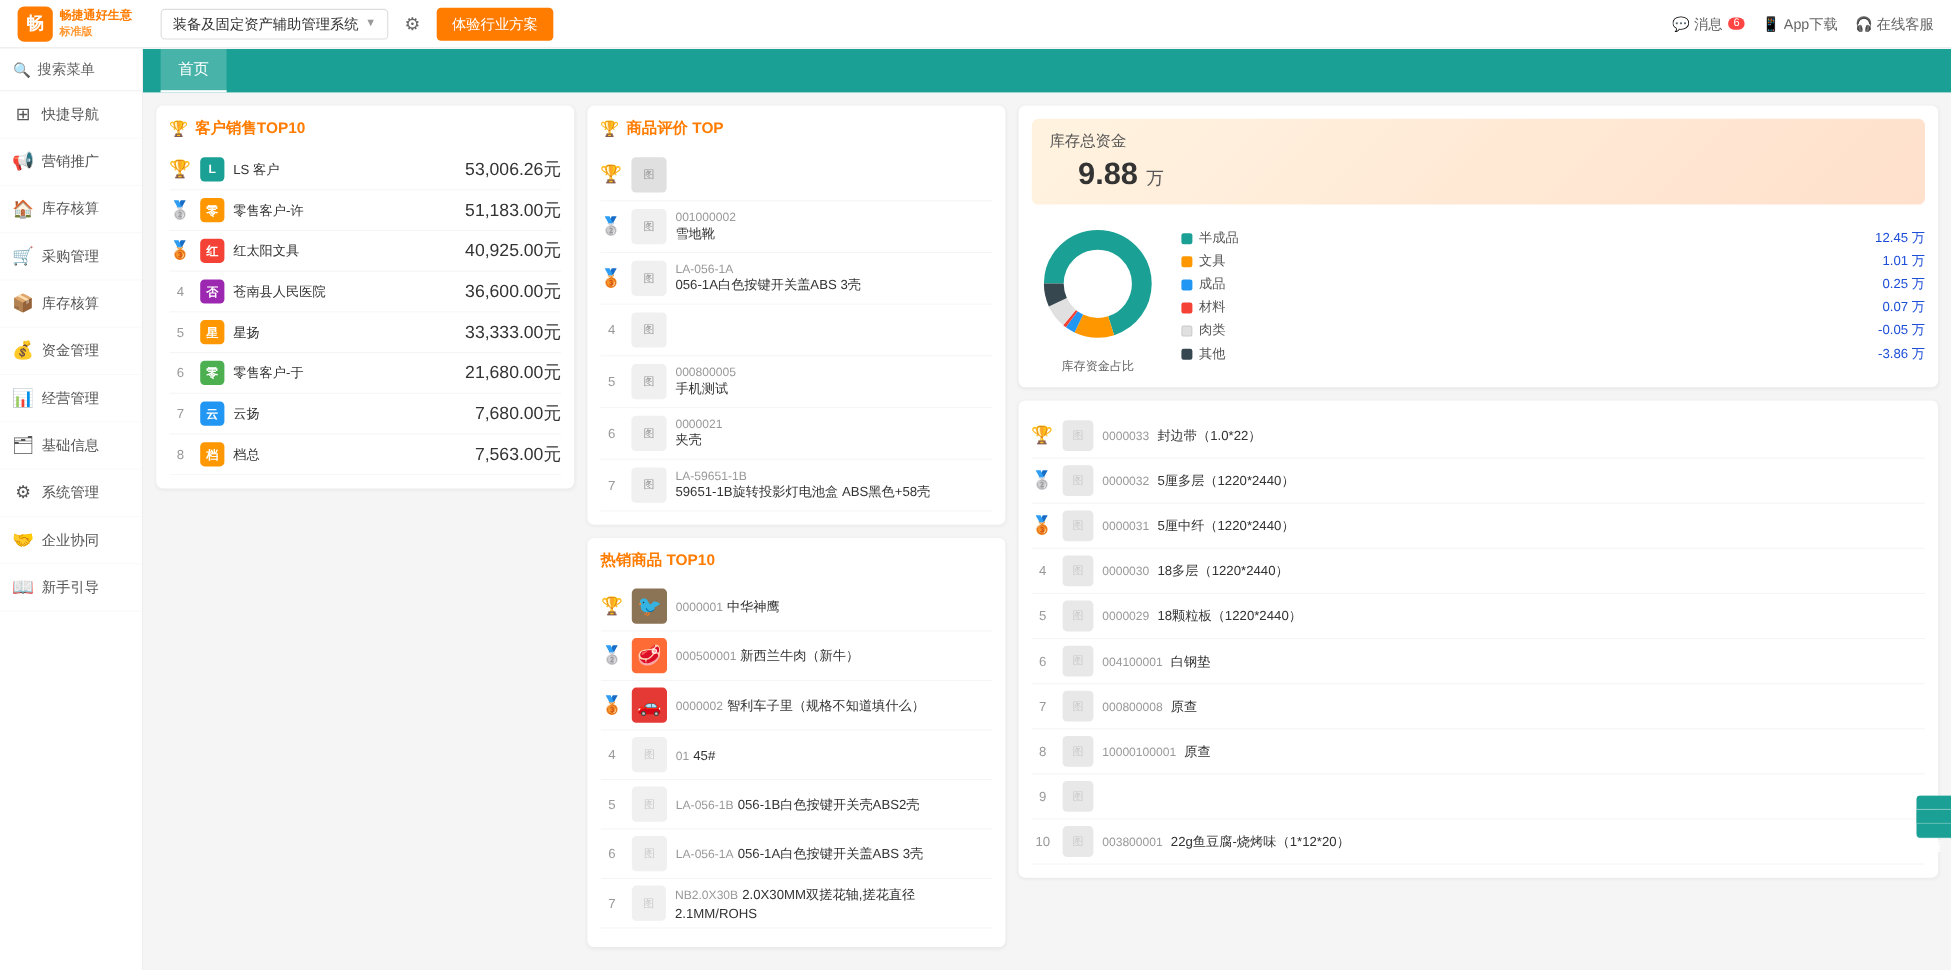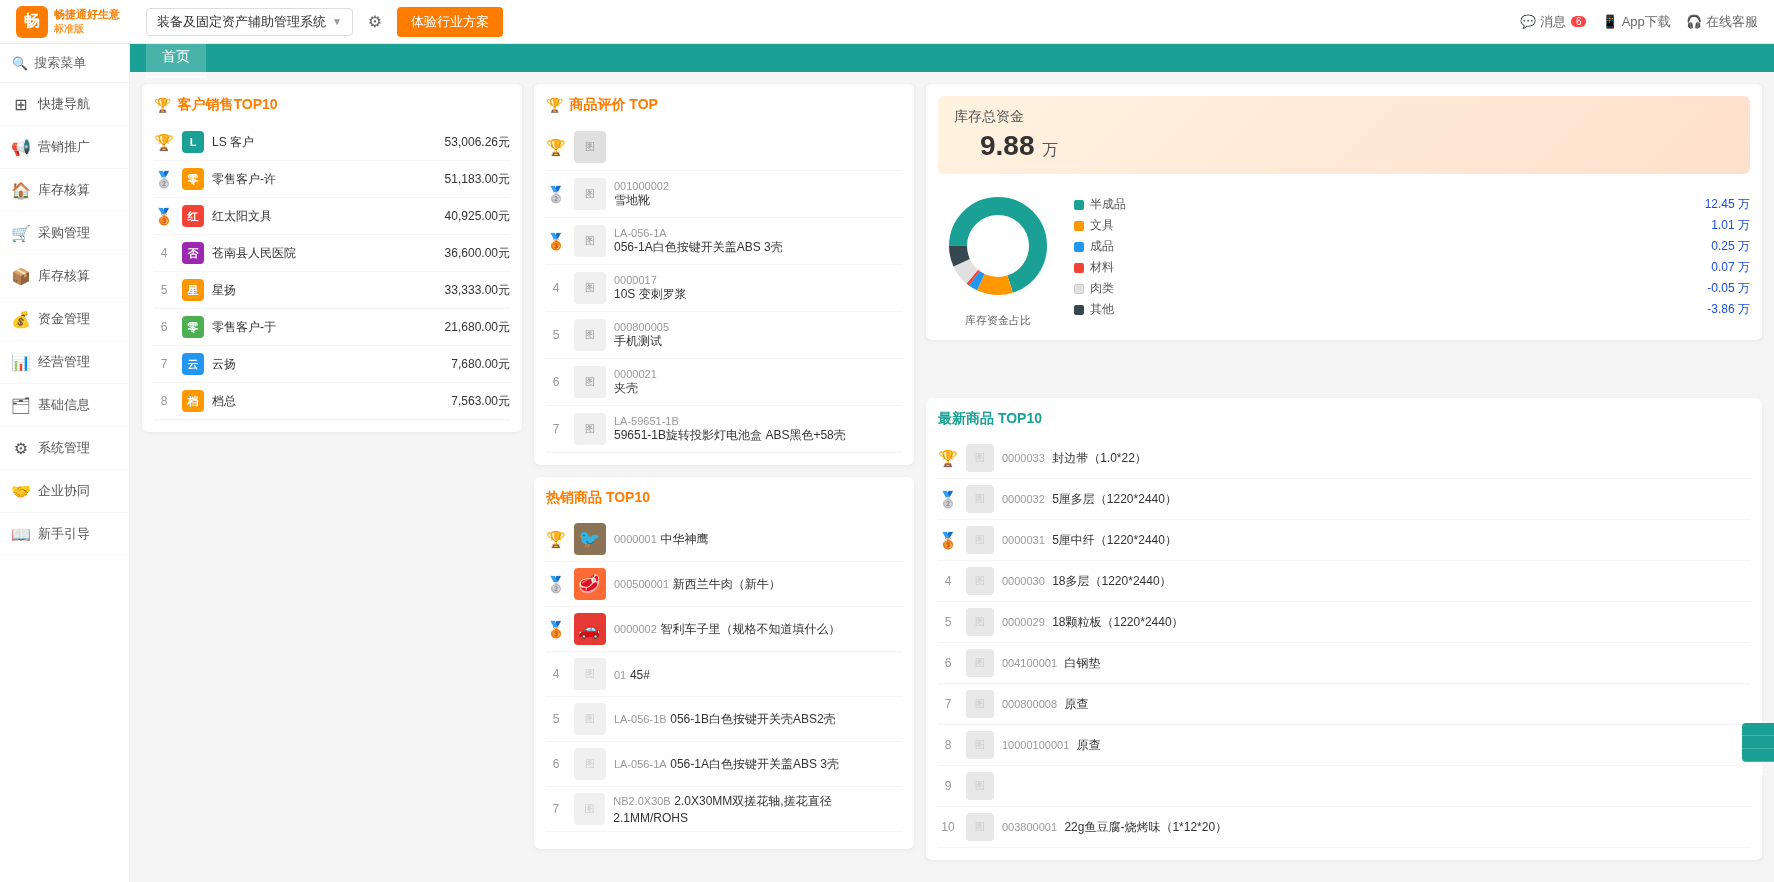--- a/index.html
+++ b/index.html
@@ -21,48 +21,48 @@
     .topbar-right .item { display: flex; align-items: center; gap: 3px; cursor: pointer; }
 
     
     .sidebar { width: 130px; background: #fff; position: fixed; left: 0; top: 44px; bottom: 0; z-index: 90; border-right: 1px solid #eee; overflow-y: auto; }
     .sidebar-search { display: flex; align-items: center; gap: 6px; padding: 10px 12px; color: #666; cursor: pointer; font-size: 13px; border-bottom: 1px solid #f0f0f0; }
     .sidebar-item { display: flex; align-items: center; gap: 8px; padding: 12px 12px; color: #555; cursor: pointer; font-size: 13px; border-bottom: 1px solid #f9f9f9; }
     .sidebar-item .si-icon { width: 18px; height: 18px; display: flex; align-items: center; justify-content: center; font-size: 16px; }
 
     
     .main { margin-left: 130px; margin-top: 44px; display: flex; flex-direction: column; }
-    .page-nav { background: #1aa094; padding: 0 16px; display: flex; align-items: center; height: 28px; }
+    .page-nav { background: #1aa094; padding: 0 16px; display: flex; align-items: center; height: 40px; }
     .page-nav .nav-item { color: white; font-size: 14px; padding: 0 16px; height: 40px; display: flex; align-items: center; cursor: pointer; }
     .page-nav .nav-item.active { background: rgba(255,255,255,0.2); border-bottom: 2px solid white; }
 
     .content-area { display: flex; gap: 0; padding: 12px; min-height: 800px; }
     
     
     .left-col { flex: 0 0 380px; display: flex; flex-direction: column; gap: 12px; }
     
     
     .mid-col { flex: 0 0 380px; margin-left: 12px; display: flex; flex-direction: column; gap: 12px; }
     
     
-    .right-col { flex: 1; margin-left: 12px; display: flex; flex-direction: column; gap: 12px; justify-content: space-between; }
+    .right-col { flex: 1; margin-left: 12px; display: flex; flex-direction: column; gap: 12px; }
 
     .card { background: white; border-radius: 6px; padding: 12px; box-shadow: 0 1px 4px rgba(0,0,0,0.06); }
     .card-title { font-size: 14px; font-weight: bold; color: #333; margin-bottom: 10px; display: flex; align-items: center; gap: 6px; }
     .card-title .orange { color: #ff7c00; }
     .card-title .teal { color: #1aa094; }
 
     
     .rank-list { list-style: none; }
     .rank-item { display: flex; align-items: center; padding: 7px 0; border-bottom: 1px solid #f5f5f5; gap: 8px; }
     .rank-num { width: 20px; color: #999; font-size: 12px; text-align: center; }
     .rank-num.top3 { color: #ff7c00; font-weight: bold; }
     .rank-avatar { width: 22px; height: 22px; border-radius: 4px; display: flex; align-items: center; justify-content: center; color: white; font-size: 11px; font-weight: bold; }
     .rank-name { flex: 1; color: #333; font-size: 12px; }
-    .rank-amount { color: #333; font-size: 12px; font-weight: 500; }
+    .rank-amount { color: #333; font-size: 16px; font-weight: 500; }
 
     
     .product-list { list-style: none; }
     .product-item { display: flex; align-items: center; padding: 6px 0; border-bottom: 1px solid #f5f5f5; gap: 8px; }
     .product-rank { width: 20px; color: #999; font-size: 12px; text-align: center; }
     .product-rank.top3 { color: #ff7c00; font-weight: bold; }
     .product-img { width: 32px; height: 32px; background: #f0f0f0; border-radius: 4px; display: flex; align-items: center; justify-content: center; overflow: hidden; }
     .product-img.colored { background: #e8e8e8; }
     .product-code { font-size: 11px; color: #999; }
     .product-name { font-size: 12px; color: #333; }
@@ -302,24 +302,20 @@
             <div style="flex:1">
               <div style="font-size:11px;color:#999">LA-056-1A</div>
               <div style="font-size:12px;color:#333">056-1A白色按键开关盖ABS 3壳</div>
             </div>
           </li>
           <li class="rank-item">
             <span class="rank-num">4</span>
             <div class="product-img">
                 <span style="color:#999;font-size:10px">图</span>
               </div>
-            <div style="flex:1">
-              <div style="font-size:11px;color:#999">0000017</div>
-              <div style="font-size:12px;color:#333">10S 变刺罗浆</div>
-            </div>
           </li>
           <li class="rank-item">
             <span class="rank-num">5</span>
             <div class="product-img">
                 <span style="color:#999;font-size:10px">图</span>
               </div>
             <div style="flex:1">
               <div style="font-size:11px;color:#999">000800005</div>
               <div style="font-size:12px;color:#333">手机测试</div>
             </div>
@@ -490,23 +486,20 @@
             <li class="legend-item">
               <div class="legend-dot" style="background:#37474f"></div>
               <span class="legend-name">其他</span>
               <span class="legend-val">-3.86 万</span>
             </li>
           </ul>
         </div>
       </div>
 
       <div class="card">
-        <div class="card-title">
-          <span class="teal">最新商品 TOP10</span>
-        </div>
         <ul class="product-list">
           <li class="new-product-item">
             <span class="np-rank top3 header-medal">🏆</span>
             <div class="np-img">
                 <span style="color:#ccc;font-size:10px">图</span>
               </div>
             <div class="np-info">
               <span class="np-code">0000033</span>
               <span>封边带（1.0*22）</span>
             </div>

